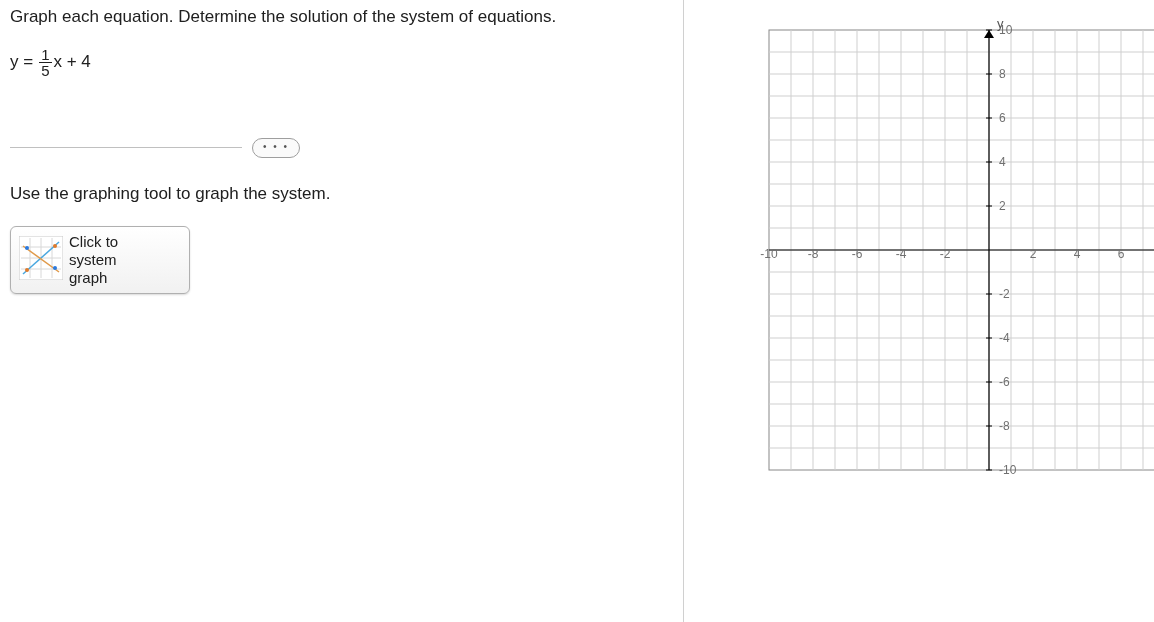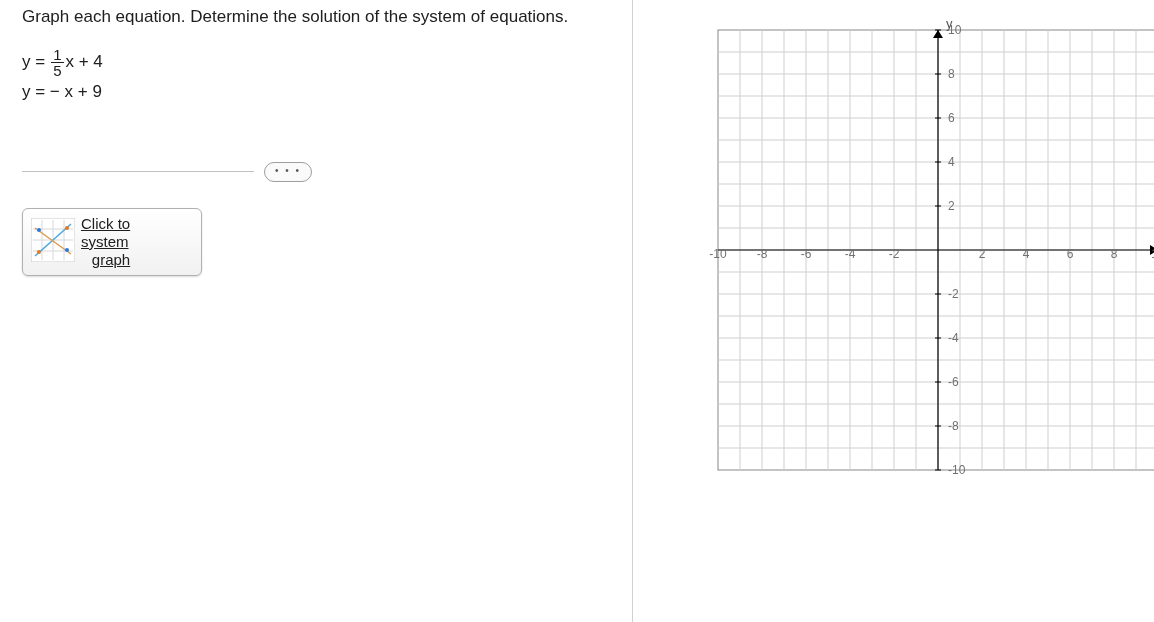--- a/index.html
+++ b/index.html
@@ -11,22 +11,22 @@
     font-family: Arial, Helvetica, sans-serif;
     font-size: 16px;
     color: #202020;
     overflow: hidden;
   }
   .container {
     display: flex;
     height: 100%;
   }
   .left-pane {
-    width: 633px;
-    padding: 6px 12px 0 22px;
+    width: 684px;
+    padding: 6px 12px 0 10px;
     box-sizing: border-box;
     border-right: 1px solid #d0d0d0;
   }
   .problem-text {
     font-size: 17px;
     line-height: 1.35;
     max-width: 580px;
   }
   .equations {
     margin-top: 18px;
@@ -82,21 +82,20 @@
     display: flex;
     align-items: center;
     gap: 6px;
     border: 1px solid #b0b0b0;
     border-radius: 6px;
     background: linear-gradient(#ffffff, #f1f1f1);
     box-shadow: 0 1px 2px rgba(0,0,0,0.15);
     padding: 6px 10px 6px 8px;
     width: 160px;
     cursor: pointer;
-    text-decoration: underline;
   }
   .enlarge-text {
     font-size: 15px;
     line-height: 1.2;
     text-align: left;
   }
 
   .right-pane {
     flex: 1;
     position: relative;
@@ -118,29 +117,29 @@
     <div class="equations">
       <div class="eq-row">
         <span>y =</span>
         <span style="width:4px;"></span>
         <span class="frac">
           <span class="num">1</span>
           <span class="den">5</span>
         </span>
         <span>x + 4</span>
       </div>
-      <div class="eq-row">y = − x + 9</div>
     </div>
 
     <div class="divider-row">
       <div class="divider-line"></div>
       <div class="divider-pill">• • •</div>
       <div style="width:300px"></div>
     </div>
 
+    <div class="instruction">Use the graphing tool to graph the system.</div>
 
     <div class="enlarge-btn">
       <span>
         <svg width="44" height="44" viewBox="0 0 44 44">
           <rect x="0" y="0" width="44" height="44" fill="#ffffff" stroke="#c8c8c8"></rect>
           <g stroke="#d8d8d8" stroke-width="1">
             <line x1="11" y1="2" x2="11" y2="42"></line>
             <line x1="22" y1="2" x2="22" y2="42"></line>
             <line x1="33" y1="2" x2="33" y2="42"></line>
             <line x1="2" y1="11" x2="42" y2="11"></line>
@@ -151,21 +150,21 @@
           <line x1="4" y1="10" x2="40" y2="36" stroke="#e09a4a" stroke-width="1.5"></line>
           <circle cx="8" cy="34" r="2" fill="#e07a2a"></circle>
           <circle cx="36" cy="10" r="2" fill="#e07a2a"></circle>
           <circle cx="8" cy="12" r="2" fill="#2a7ae0"></circle>
           <circle cx="36" cy="32" r="2" fill="#2a7ae0"></circle>
         </svg>
       </span>
       <span class="enlarge-text">
         <div>Click to</div>
         <div>system</div>
-        <div style="text-align:right;">graph</div>
+        <div style="text-align:left;">graph</div>
       </span>
     </div>
   </div>
 
   <div class="right-pane">
     <div class="graph-wrap">
       <svg id="graph-svg" width="500" height="480">
           <rect x="30" y="20" width="440" height="440" fill="none" stroke="#888" stroke-width="1"></rect>
           <line x1="52" y1="20" x2="52" y2="460" stroke="#cfcfcf" stroke-width="1"></line>
           <line x1="30" y1="42" x2="470" y2="42" stroke="#cfcfcf" stroke-width="1"></line>

